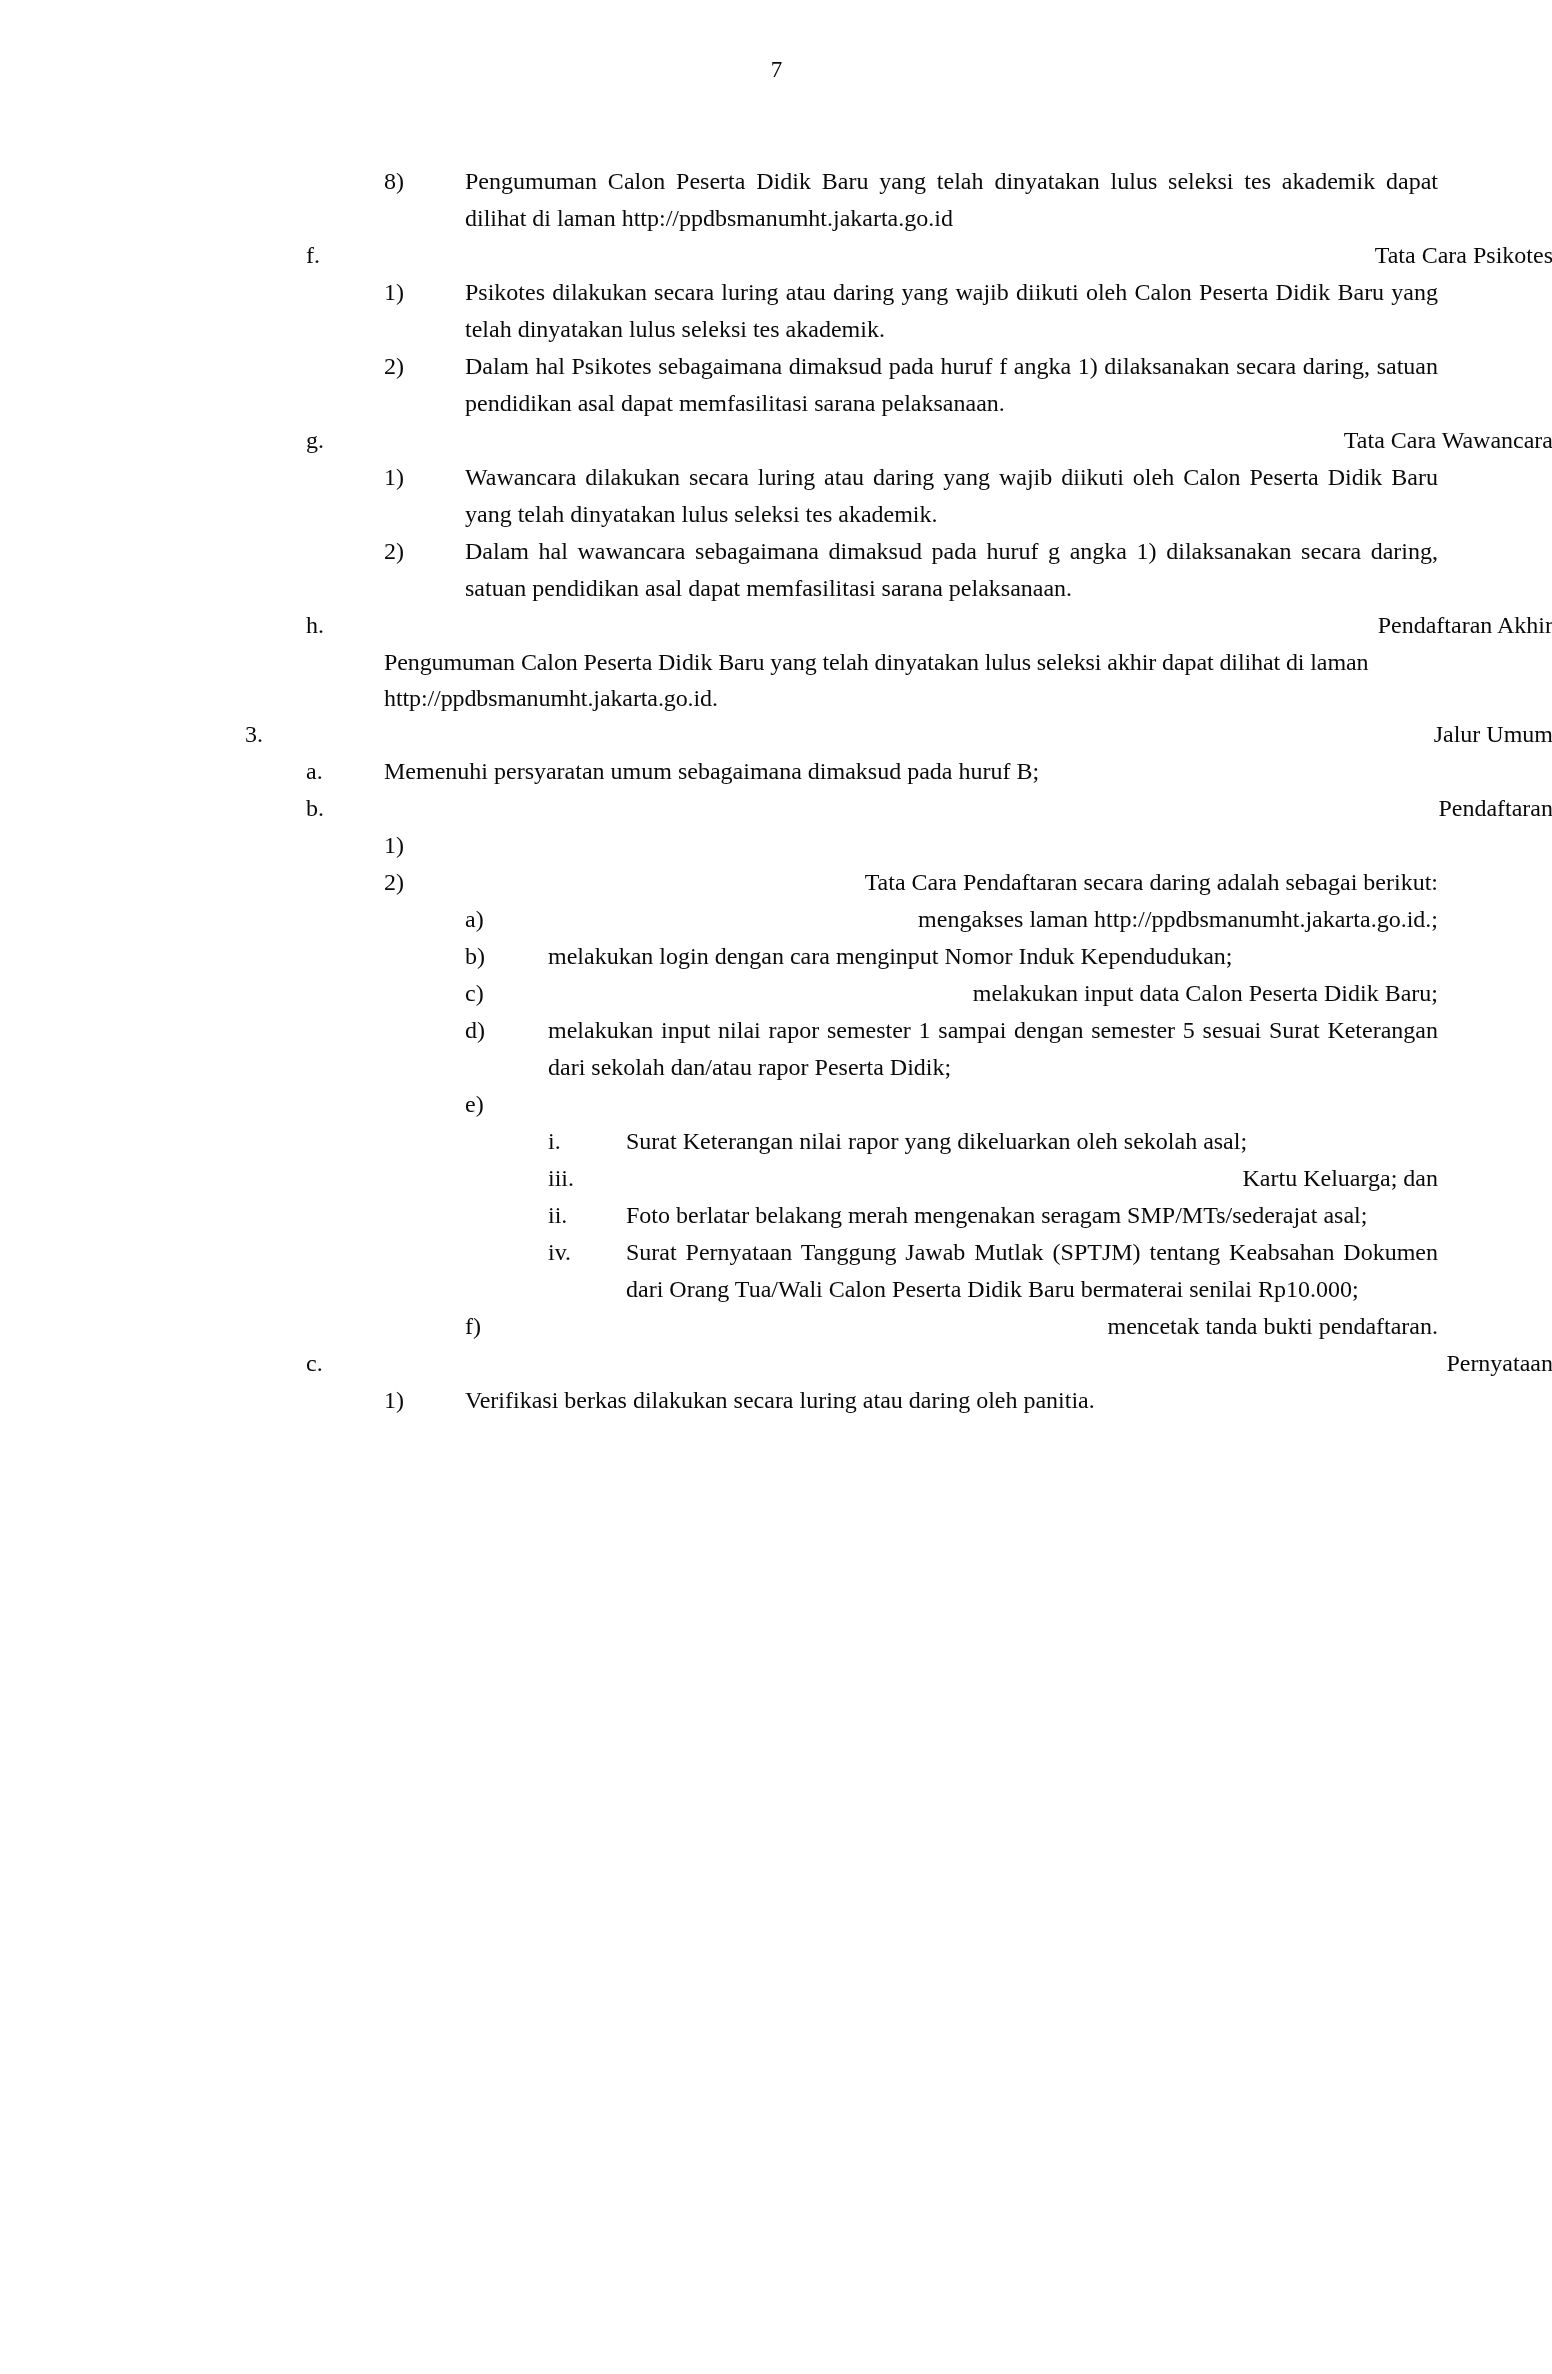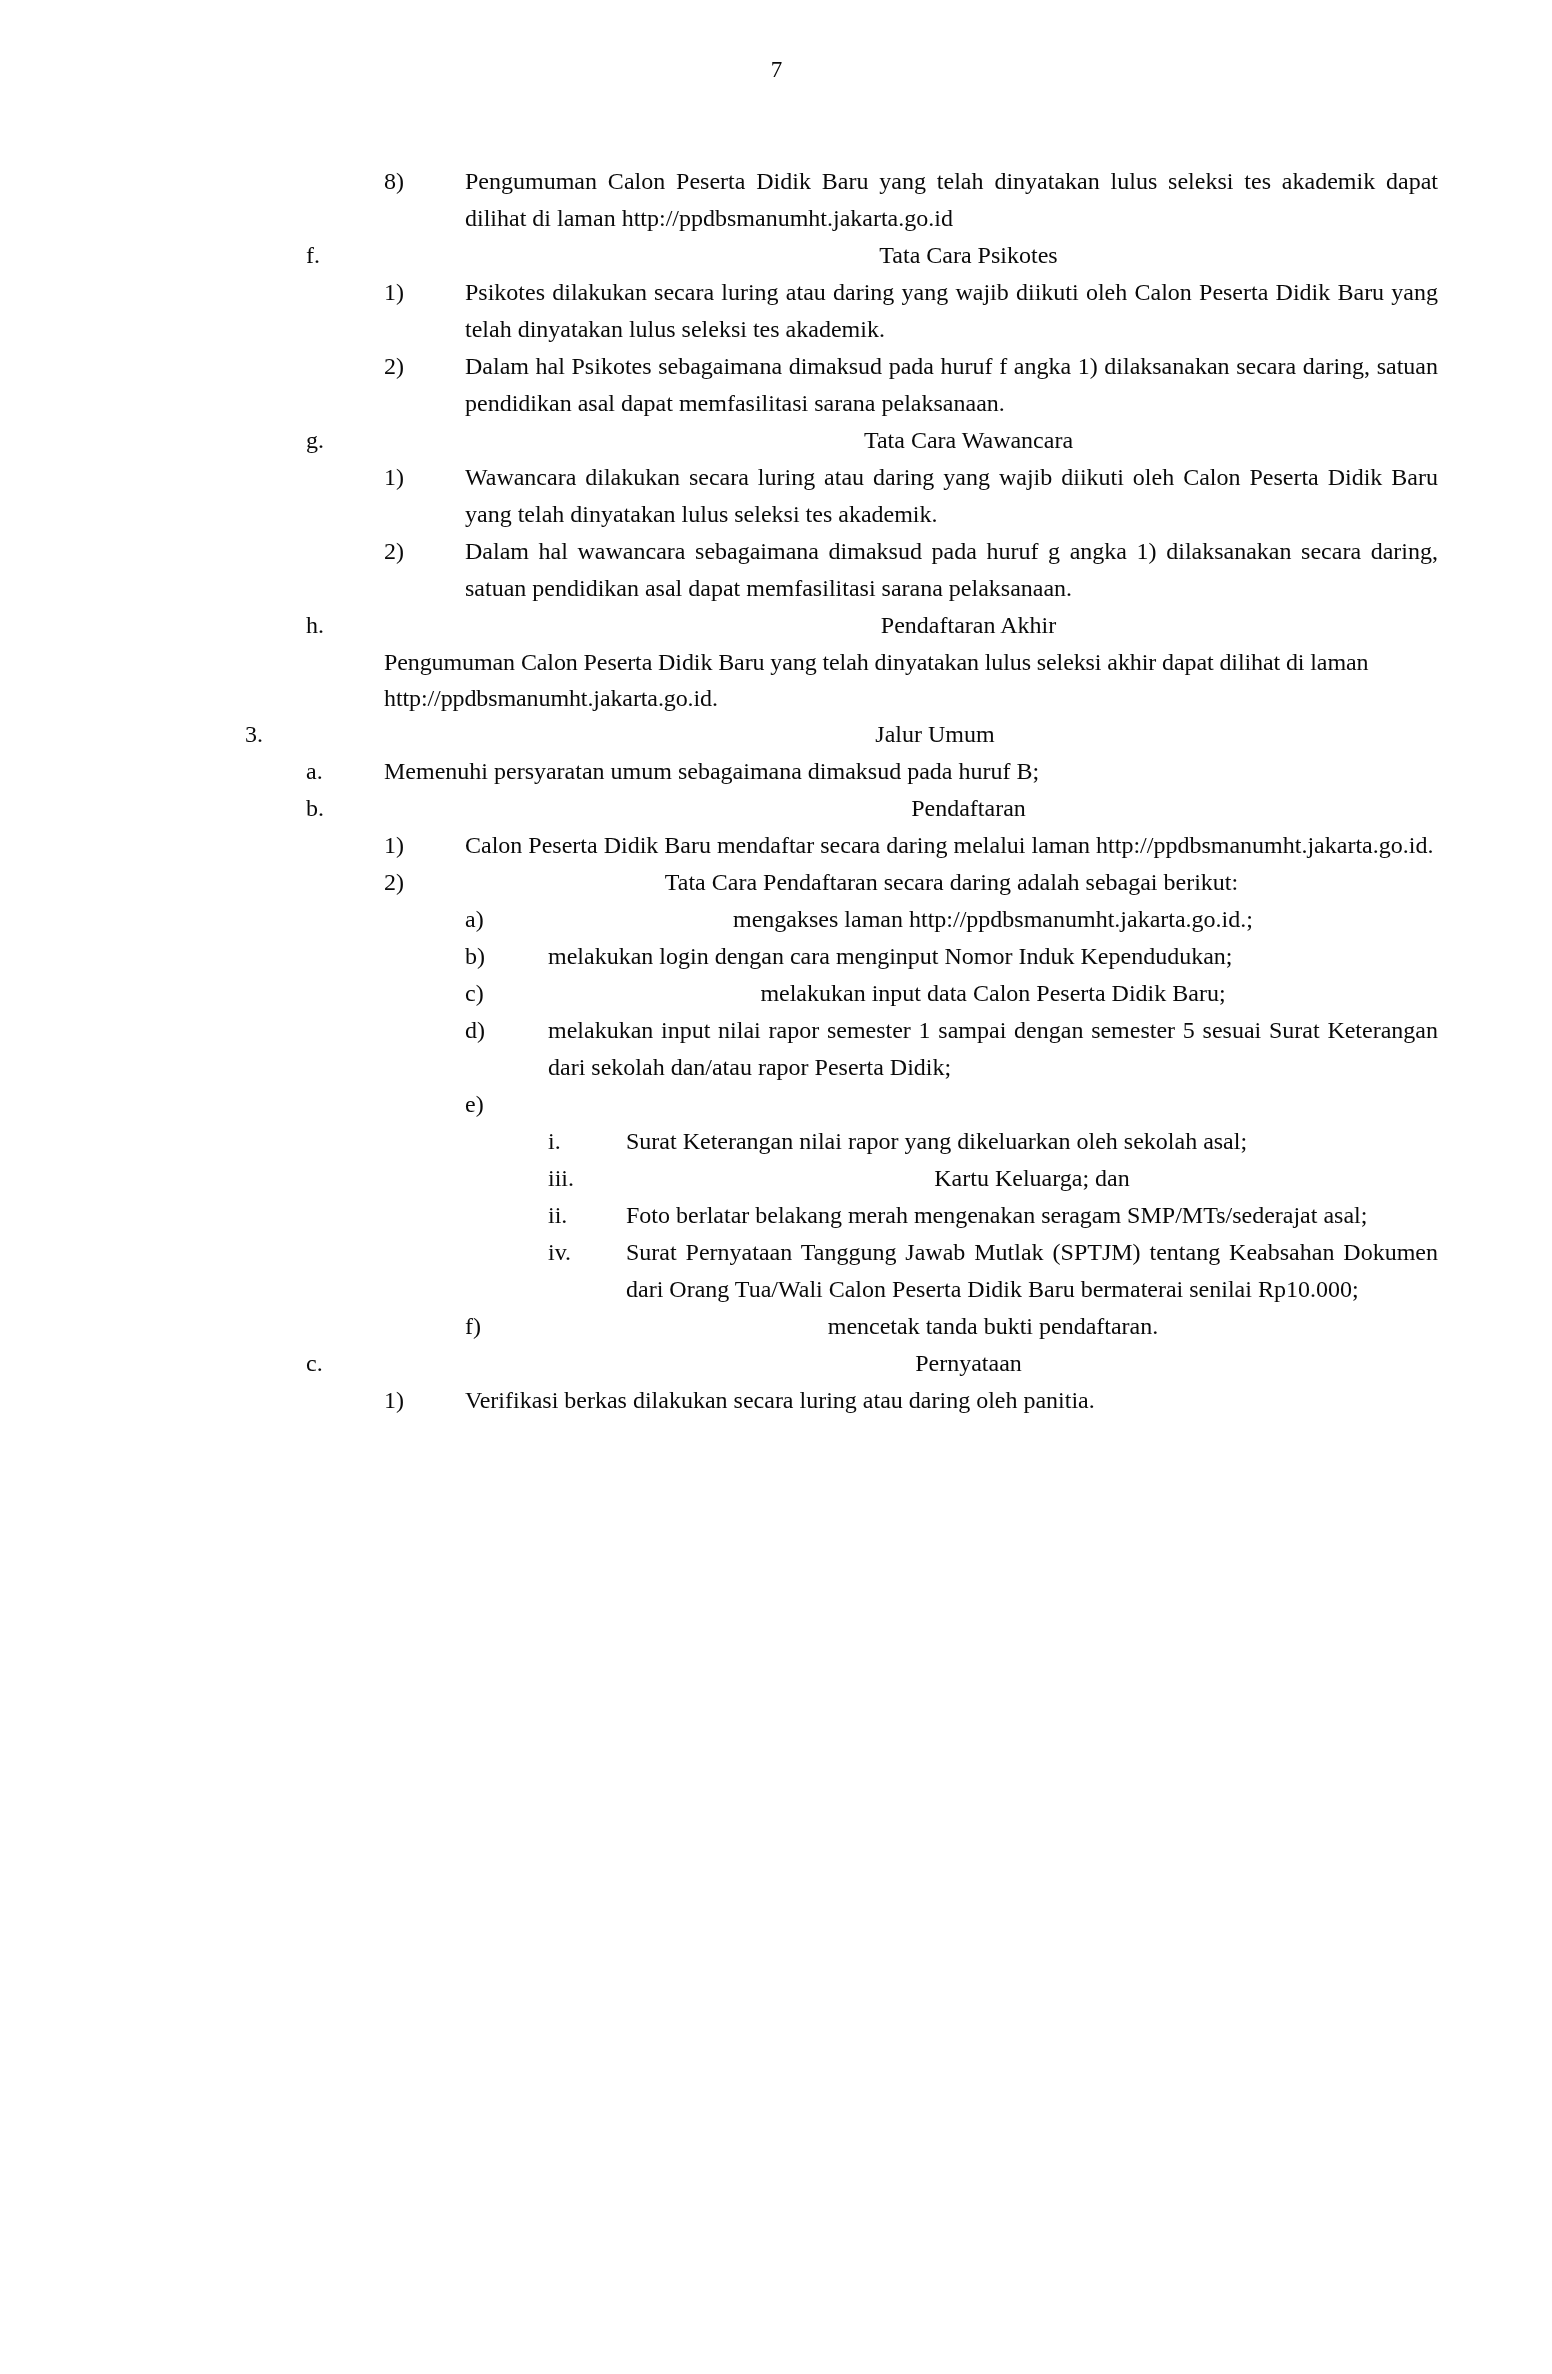--- a/index.html
+++ b/index.html
@@ -49,21 +49,21 @@
     line-height: 37px;
   }
   .body {
     flex: 1 1 auto;
     font-size: 24px;
     line-height: 37px;
     text-align: justify;
     text-justify: inter-word;
     hyphens: none;
   }
-  .body.left { text-align: center; }
+  .body.left { text-align: right; }
 
   
   
   .lvl-num   { padding-left: 245px; }
   .lvl-num   .marker { width: 72px; }
 
   
   .lvl-alpha { padding-left: 306px; }
   .lvl-alpha .marker { width: 78px; }
 
@@ -154,21 +154,20 @@
       <div class="body rmargin">Memenuhi persyaratan umum sebagaimana dimaksud pada huruf B;</div>
     </div>
 
     <div class="row lvl-alpha">
       <div class="marker">b.</div>
       <div class="body left">Pendaftaran</div>
     </div>
 
     <div class="row lvl-paren">
       <div class="marker">1)</div>
-      <div class="body rmargin">Calon Peserta Didik Baru mendaftar secara daring melalui laman http://ppdbsmanumht.jakarta.go.id.</div>
     </div>
 
     <div class="row lvl-paren">
       <div class="marker">2)</div>
       <div class="body left rmargin">Tata Cara Pendaftaran secara daring adalah sebagai berikut:</div>
     </div>
 
     <div class="row lvl-aparen">
       <div class="marker">a)</div>
       <div class="body left rmargin">mengakses laman http://ppdbsmanumht.jakarta.go.id.;</div>

